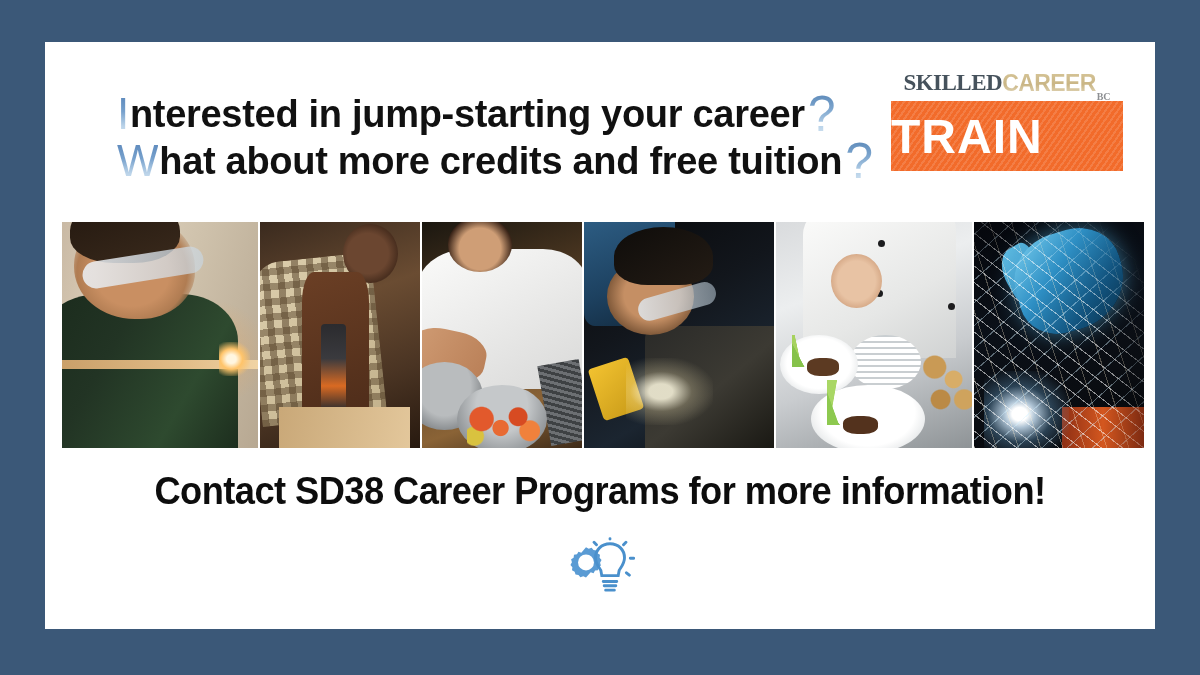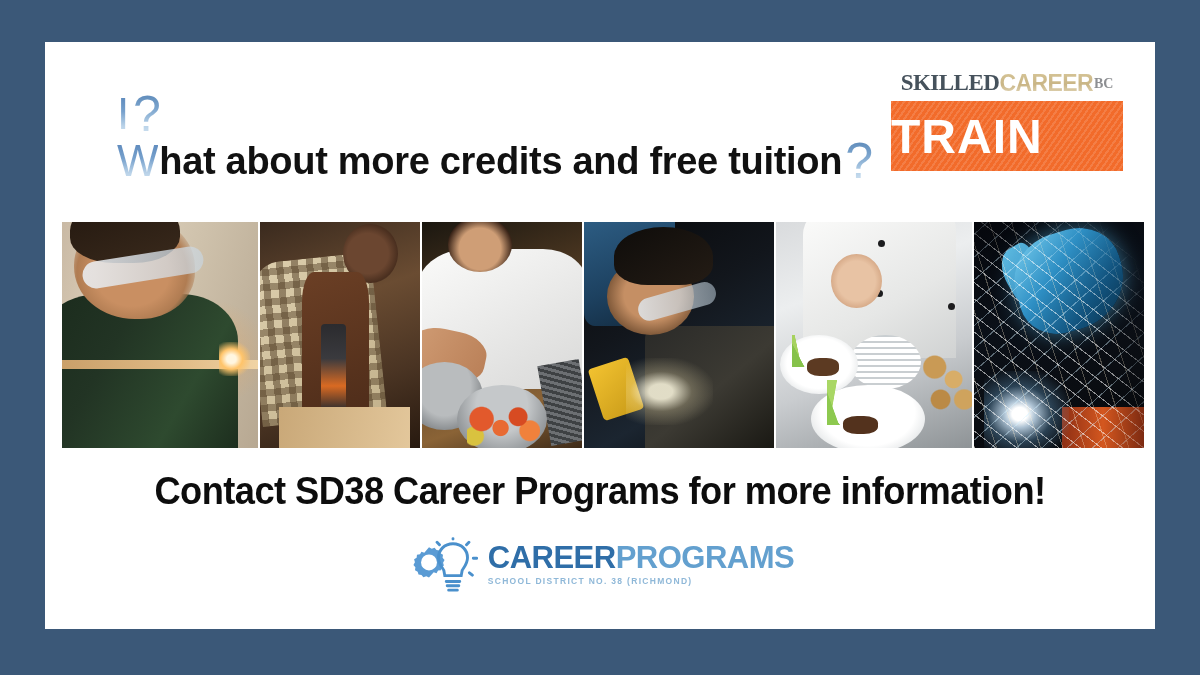--- a/index.html
+++ b/index.html
@@ -95,25 +95,25 @@
     font-size:23px;
     letter-spacing:-0.6px;
     background:linear-gradient(180deg,#d8c79a 0%,#c9b585 55%,#e6dcc0 100%);
     -webkit-background-clip:text;
     background-clip:text;
     -webkit-text-fill-color:transparent;
   }
   #wm-bc {
     font-family:"Liberation Serif", serif;
     font-weight:700;
-    font-size:14px;
+    font-size:10px;
     color:#8d8f92;
     align-self:flex-start;
     margin-left:1px;
-    margin-top:1px;
+    margin-top:14px;
   }
   #train-block {
     margin-top:5px;
     height:70px;
     background:#f26b2a;
     position:relative;
     overflow:hidden;
     display:flex;
     align-items:center;
   }
@@ -467,20 +467,21 @@
 </style>
 </head>
 <body>
 
 <div id="poster-frame">
   <div id="poster-card">
 
     <div id="headline-block">
       <div class="headline-line">
         <span class="dropcap">I</span>
+        <span class="hl-text">nterested in jump-starting your career</span>
         <span class="qmark">?</span>
       </div>
       <div class="headline-line">
         <span class="dropcap">W</span>
         <span class="hl-text">hat about more credits and free tuition</span>
         <span class="qmark">?</span>
       </div>
     </div>
 
     <div id="train-logo">
@@ -574,22 +575,16 @@
           <circle cx="50" cy="44" r="19" fill="#ffffff"></circle>
         </svg>
         <svg id="cp-bulb" viewBox="0 0 100 120">
           <g fill="none" stroke="#4a90cc" stroke-width="6" stroke-linecap="round">
             <path d="M50 14 C32 14 20 27 20 43 c0 12 7 19 11 26 l2 11 h34 l2-11 c4-7 11-14 11-26 C80 27 68 14 50 14 Z"></path>
             <path d="M36 92 h28 M38 101 h24 M41 110 h18"></path>
             <path d="M50 4 v-0.5 M78 16 l5-5 M92 44 h7 M84 74 l6 5 M22 16 l-5-5"></path>
           </g>
         </svg>
       </div>
-      <div id="cp-text">
-        <div id="cp-words">
-          <span id="cp-career">CAREER</span><span id="cp-programs">PROGRAMS</span>
-        </div>
-        <div id="cp-sub">SCHOOL DISTRICT NO. 38 (RICHMOND)</div>
-      </div>
     </div>
 
   </div>
 </div>
 
 </body></html>

